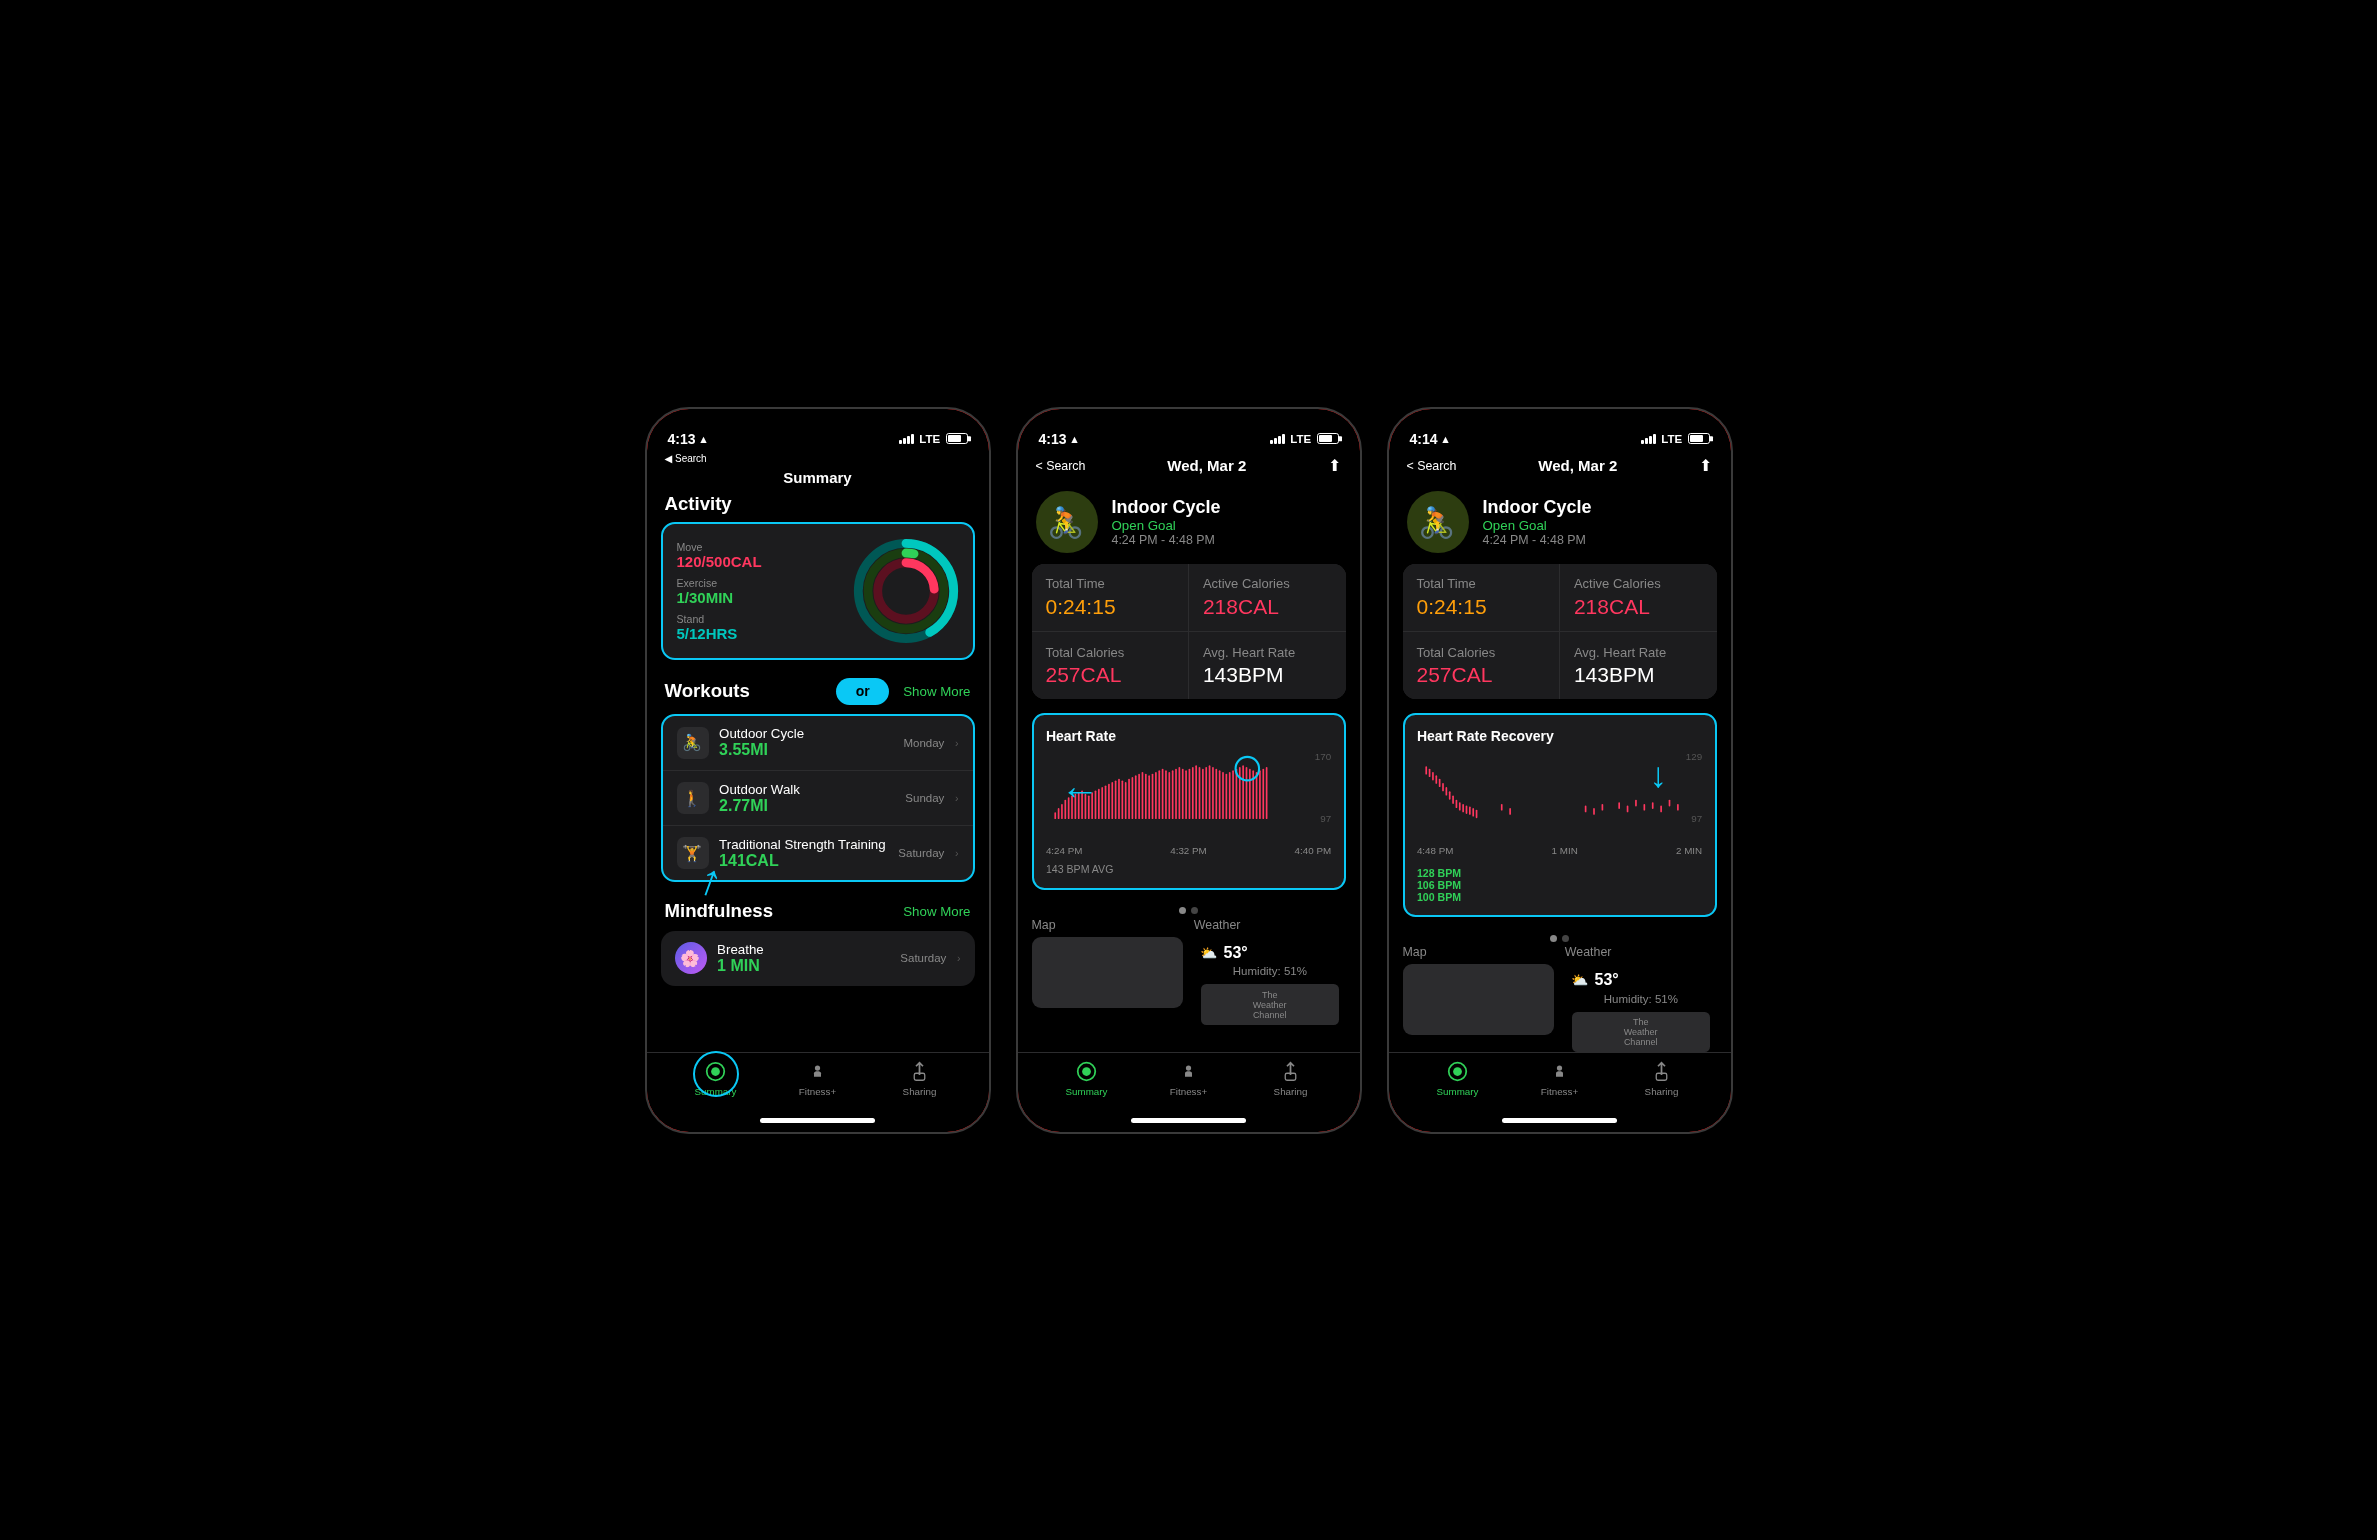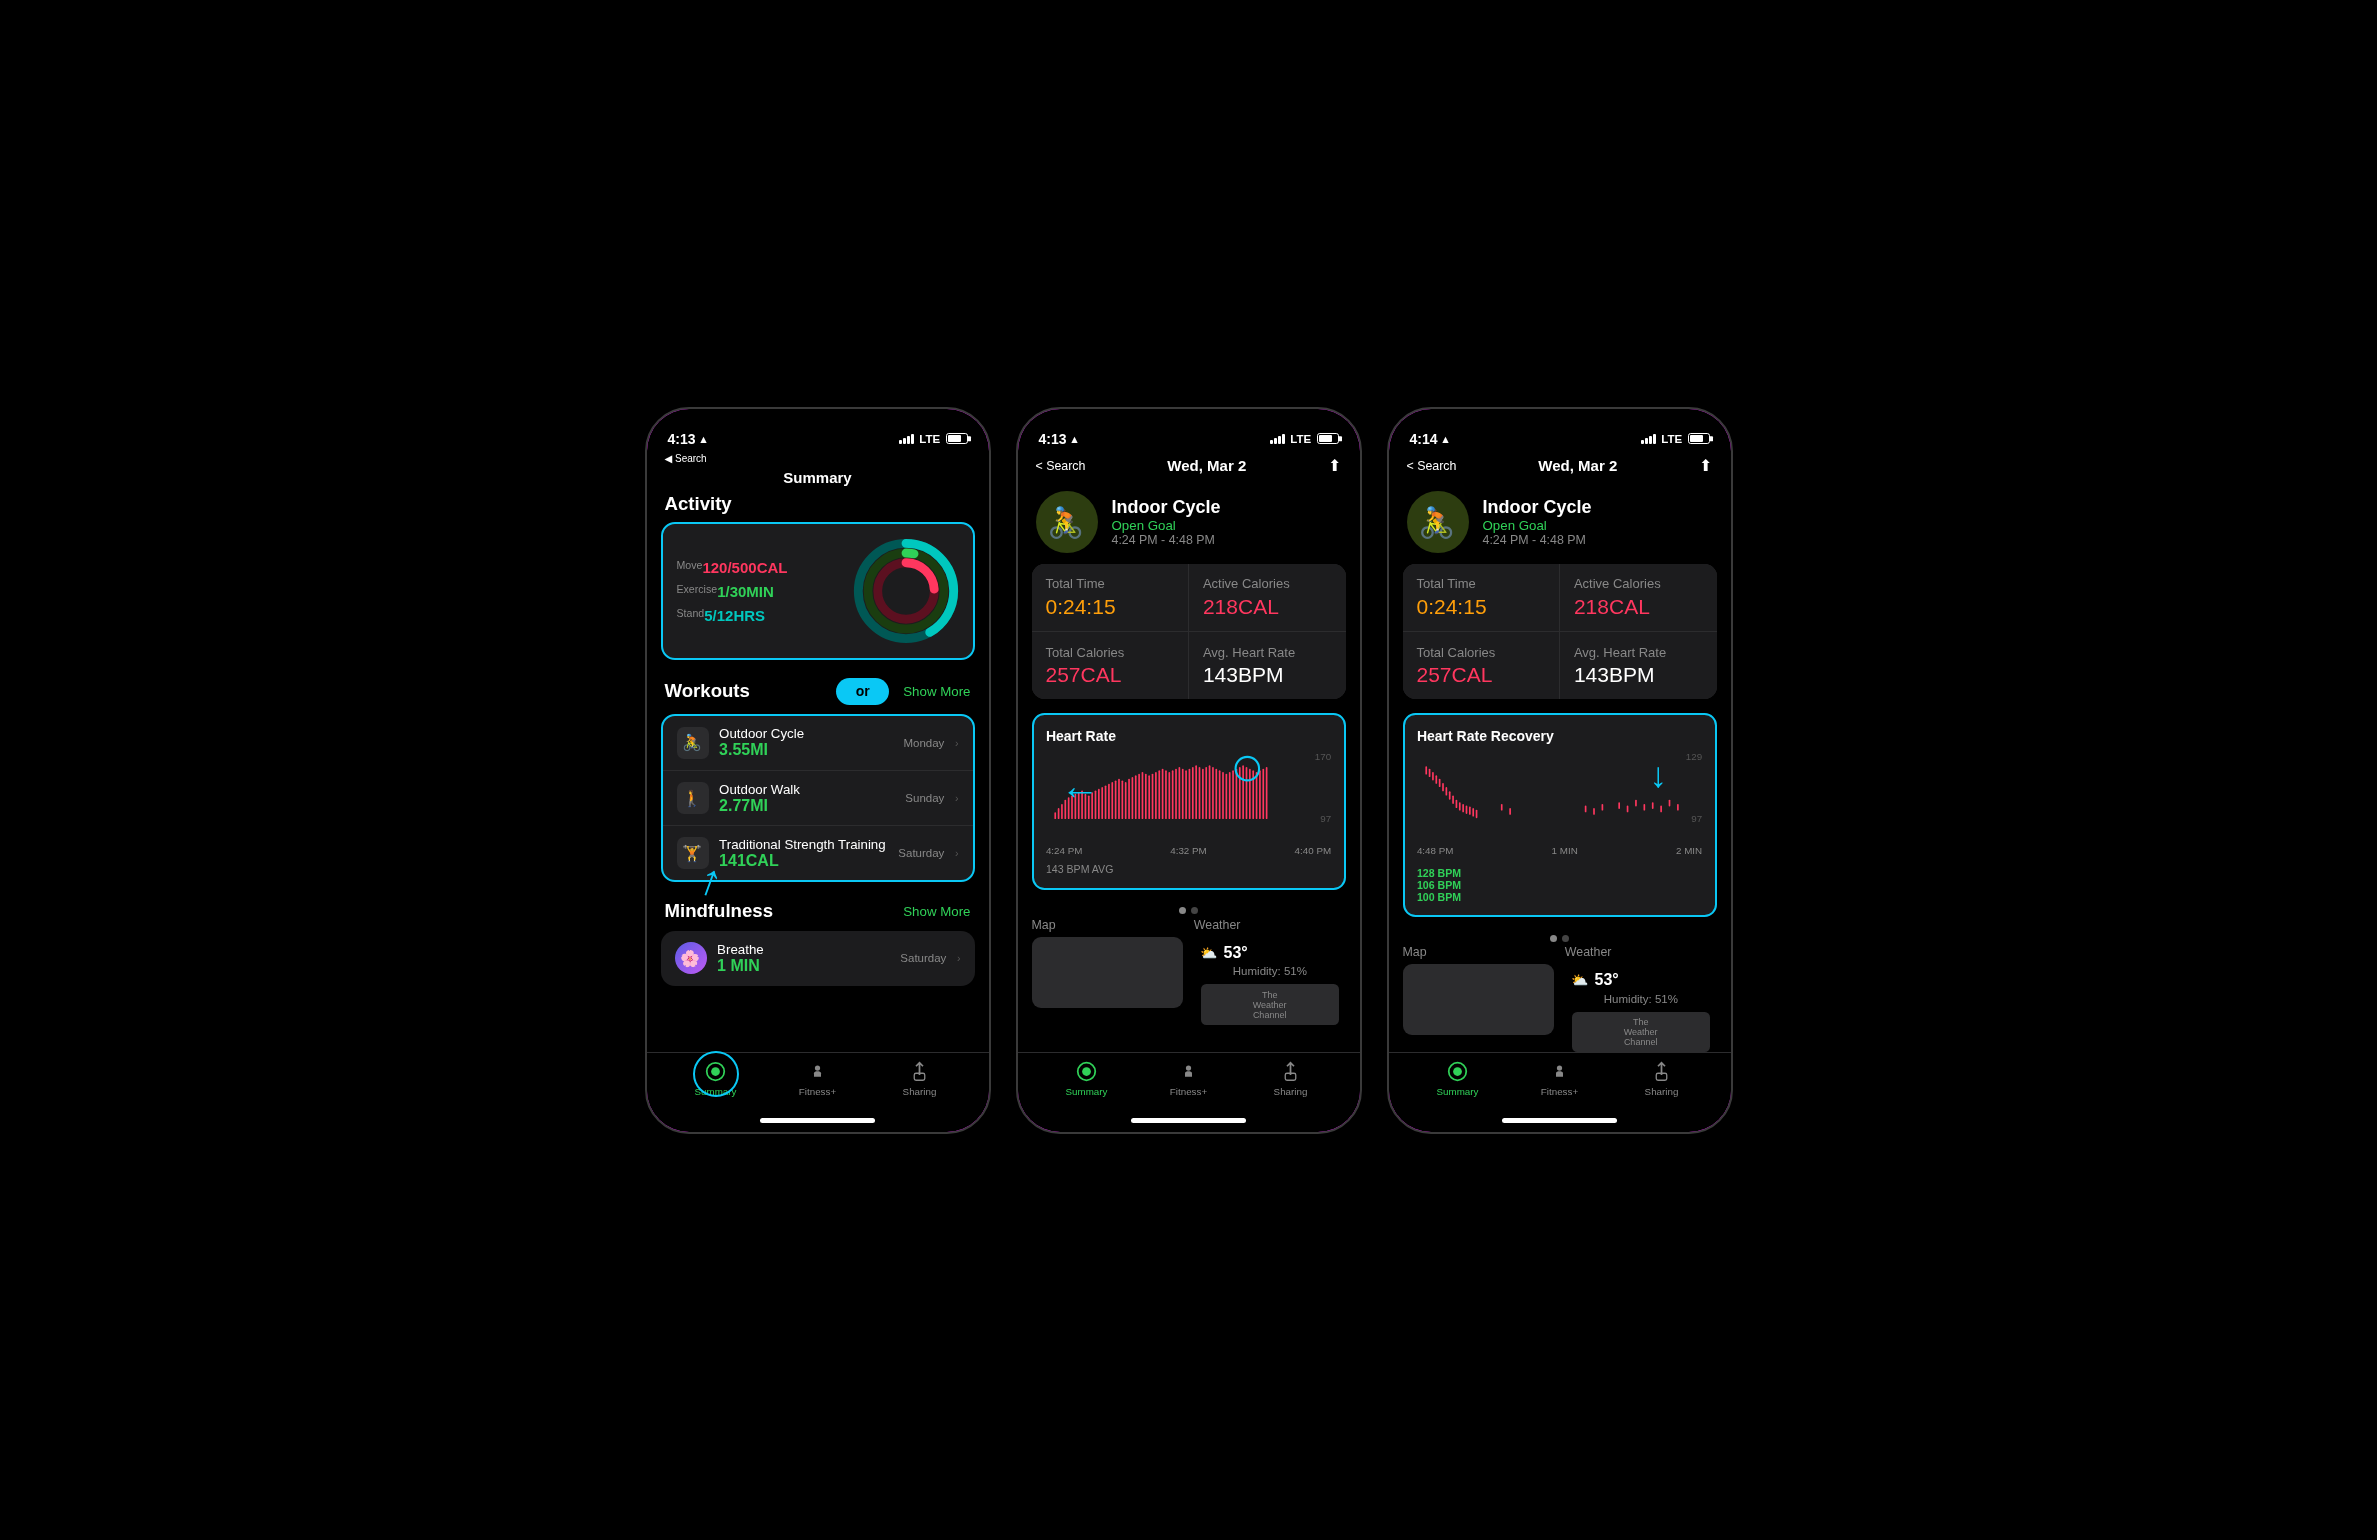--- a/index.html
+++ b/index.html
@@ -13,21 +13,21 @@
       padding: 18px;
     }
     .screens-container {
       display: flex;
       gap: 25px;
       align-items: flex-start;
     }
     .phone {
       width: 346px;
       height: 727px;
-      background: #a21caf;
+      background: #b91c1c;
       border-radius: 44px;
       border: 2.7px solid #3a3a3a;
       overflow: hidden;
       position: relative;
       display: flex;
       flex-direction: column;
     }
     .phone-inner {
       flex: 1;
       overflow: hidden;
@@ -147,21 +147,21 @@
       border-radius: 14px;
       padding: 14px;
       border: 2.2px solid #0ac8f5;
     }
     .activity-metrics {
       display: flex;
       justify-content: space-between;
       align-items: center;
     }
     .metrics-left { display: flex; flex-direction: column; gap: 7px; }
-    .metric-row { display: flex; flex-direction: row; }
+    .metric-row { display: flex; flex-direction: column; }
     .metric-label { color: #888; font-size: 10.6px; }
     .metric-move { color: #ff375f; font-size: 15px; font-weight: 700; }
     .metric-exercise { color: #30d158; font-size: 15px; font-weight: 700; }
     .metric-stand { color: #00c7be; font-size: 15px; font-weight: 700; }
     
     .ring-container {
       position: relative;
       width: 106px;
       height: 106px;
       flex-shrink: 0;

